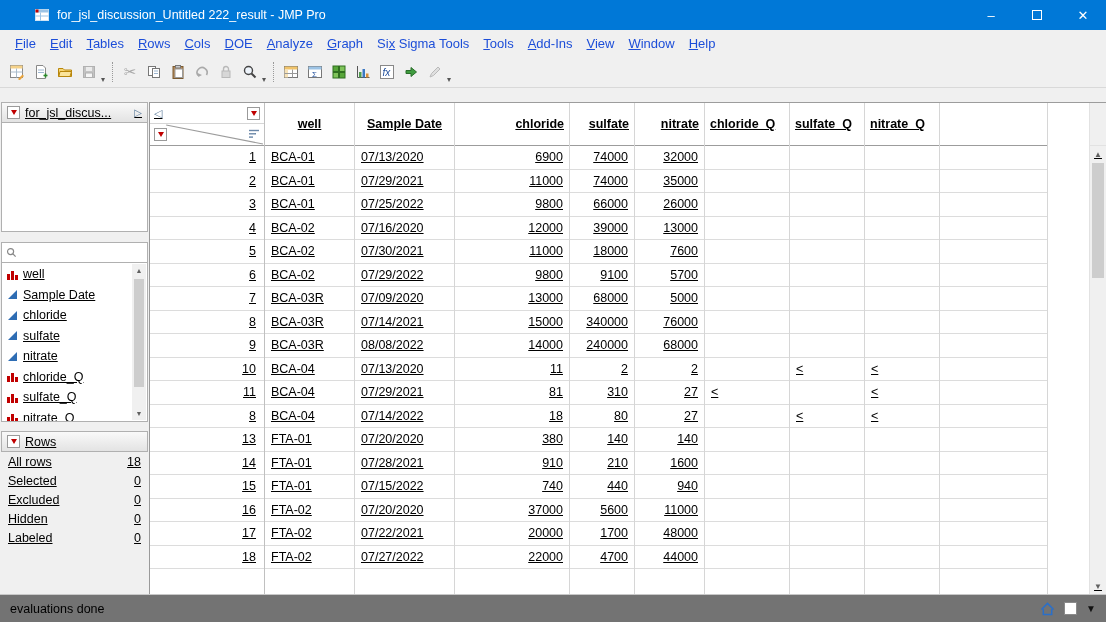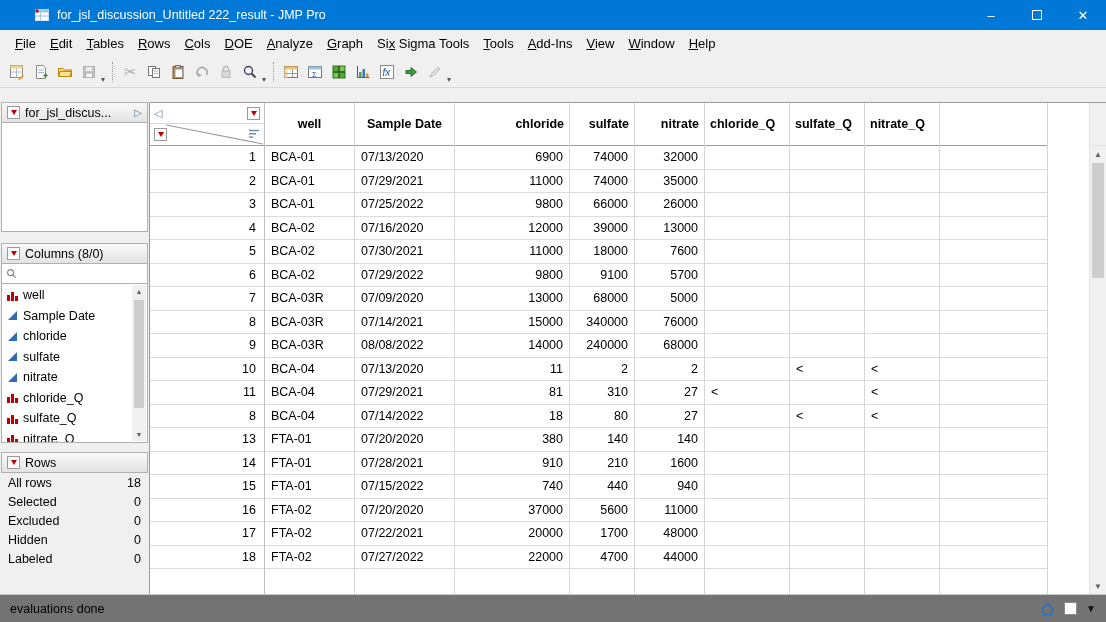--- a/index.html
+++ b/index.html
@@ -10,35 +10,35 @@
   .titlebar { height:30px; background:#0078d7; color:#fff; display:flex; align-items:center;padding-left:26px; }
   .title-icon { width:16px; height:16px; margin:0 7px 0 8px; flex:0 0 auto; }
   .title-text { font-size:12.5px; white-space:nowrap; }
   .win-btns { margin-left:auto; display:flex; height:100%; }
   .win-btn { width:46px; height:100%; display:flex; align-items:center; justify-content:center;
     font-size:13px; color:#fff; }
   .max-box { width:10px; height:10px; border:1px solid #fff; display:inline-block; }
 
   
   .menubar { height:26px; background:#f0f0f0; display:flex; align-items:center; padding-left:8px;
-    font-size:13px; color:#000000; }
+    font-size:13px; color:#1d4ed8; }
   .menu-item { padding:3px 7px; white-space:nowrap; }
   .mnem { text-decoration:underline; }
 
   
   .toolbar { height:32px; background:#f0f0f0; border-bottom:1px solid #d9d9d9;
     display:flex; align-items:center; padding-left:5px; }
   .tbi { width:24px; height:24px; display:flex; align-items:center; justify-content:center; }
   .tbi.disabled { opacity:.45; filter:grayscale(1); }
   .tb-sep { width:1px; height:20px; border-left:1px dotted #9a9a9a; margin:0 5px; }
   .tb-caret { font-size:8px; color:#555; align-self:flex-end; margin:0 2px 3px 0; }
   .cut-glyph { font-size:15px; color:#555; }
 
   
-  .main { display:flex; height:506px; background:#f0f0f0; padding-top:14px; }
+  .main { display:flex; height:506px; background:#f0f0f0; padding-top:14px;text-decoration:underline; }
 
   
   .sidebar { width:150px; flex:0 0 150px; border-right:1px solid #9a9a9a; padding:0 1px; }
   .panel-header { height:21px; display:flex; align-items:center; gap:5px; padding:0 5px;
     background:linear-gradient(#f9f9f9,#e3e3e3); border:1px solid #b0b0b0; font-size:12.5px; }
   .panel-header .spacer { flex:1; }
   .dock-expand { color:#5a7a9a; font-size:10px; }
   .red-tri-btn { width:13px; height:13px; background:#fff; border:1px solid #9a9a9a;
     display:flex; align-items:center; justify-content:center; flex:0 0 auto; }
   .red-tri { width:0; height:0; border-left:3.5px solid transparent; border-right:3.5px solid transparent;
@@ -268,26 +268,20 @@
       <span class="red-tri-btn">
           <span class="red-tri"></span>
         </span>
       <span>for_jsl_discus...</span>
       <span class="spacer"></span>
       <span class="dock-expand">▷</span>
     </div>
     <div class="tablebox"></div>
     <div class="sb-gap"></div>
 
-    <div class="panel-header">
-      <span class="red-tri-btn">
-          <span class="red-tri"></span>
-        </span>
-      <span>Columns (8/0)</span>
-    </div>
     <div class="searchrow">
       <svg width="11" height="11" viewBox="0 0 12 12">
           <circle cx="5" cy="5" r="3.3" fill="none" stroke="#888" stroke-width="1.3"></circle>
           <line x1="7.5" y1="7.5" x2="10.5" y2="10.5" stroke="#888" stroke-width="1.4"></line>
         </svg>
       <input class="search-input" value="" style="">
     </div>
     <div class="columns-list">
       <div class="col-scroll">
         <span class="arrow">▲</span>

